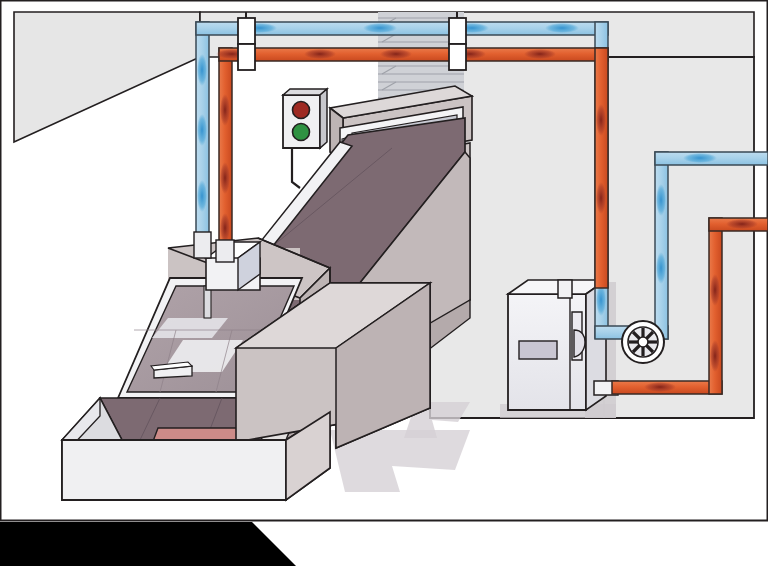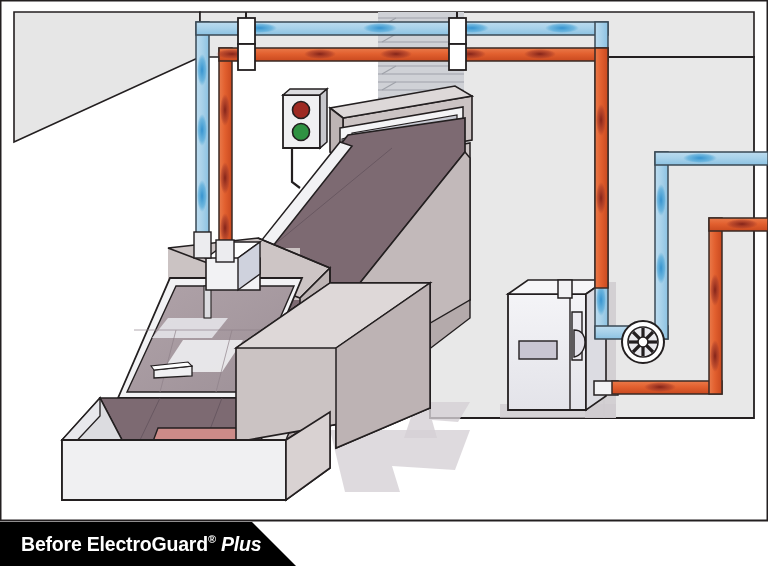--- a/index.html
+++ b/index.html
@@ -337,19 +337,14 @@
       <path d="M236,348 L330,283 L430,283 L336,348 Z" fill="#ded8d8" stroke="#231f20" stroke-width="1.5"></path>
       <path d="M336,348 L430,283 L430,408 L336,448 Z" fill="#bdb3b4" stroke="#231f20" stroke-width="1.5"></path>
 
       <path d="M62,440 L286,440 L286,500 L62,500 Z" fill="#f0f0f2" stroke="#231f20" stroke-width="1.8"></path>
       <path d="M286,440 L330,412 L330,468 L286,500 Z" fill="#d9d2d2" stroke="#231f20" stroke-width="1.6"></path>
     </g>
 
     <path d="M0,522 L252,522 L296,566 L0,566 Z" fill="#000000"></path>
   </svg>
 
-  <div id="caption-banner">
-    <div id="caption-text">
-      <span>Before ElectroGuard</span><span class="reg">®</span> <span class="plus">Plus</span>
-    </div>
-  </div>
 
 </div>
 
 </body></html>

